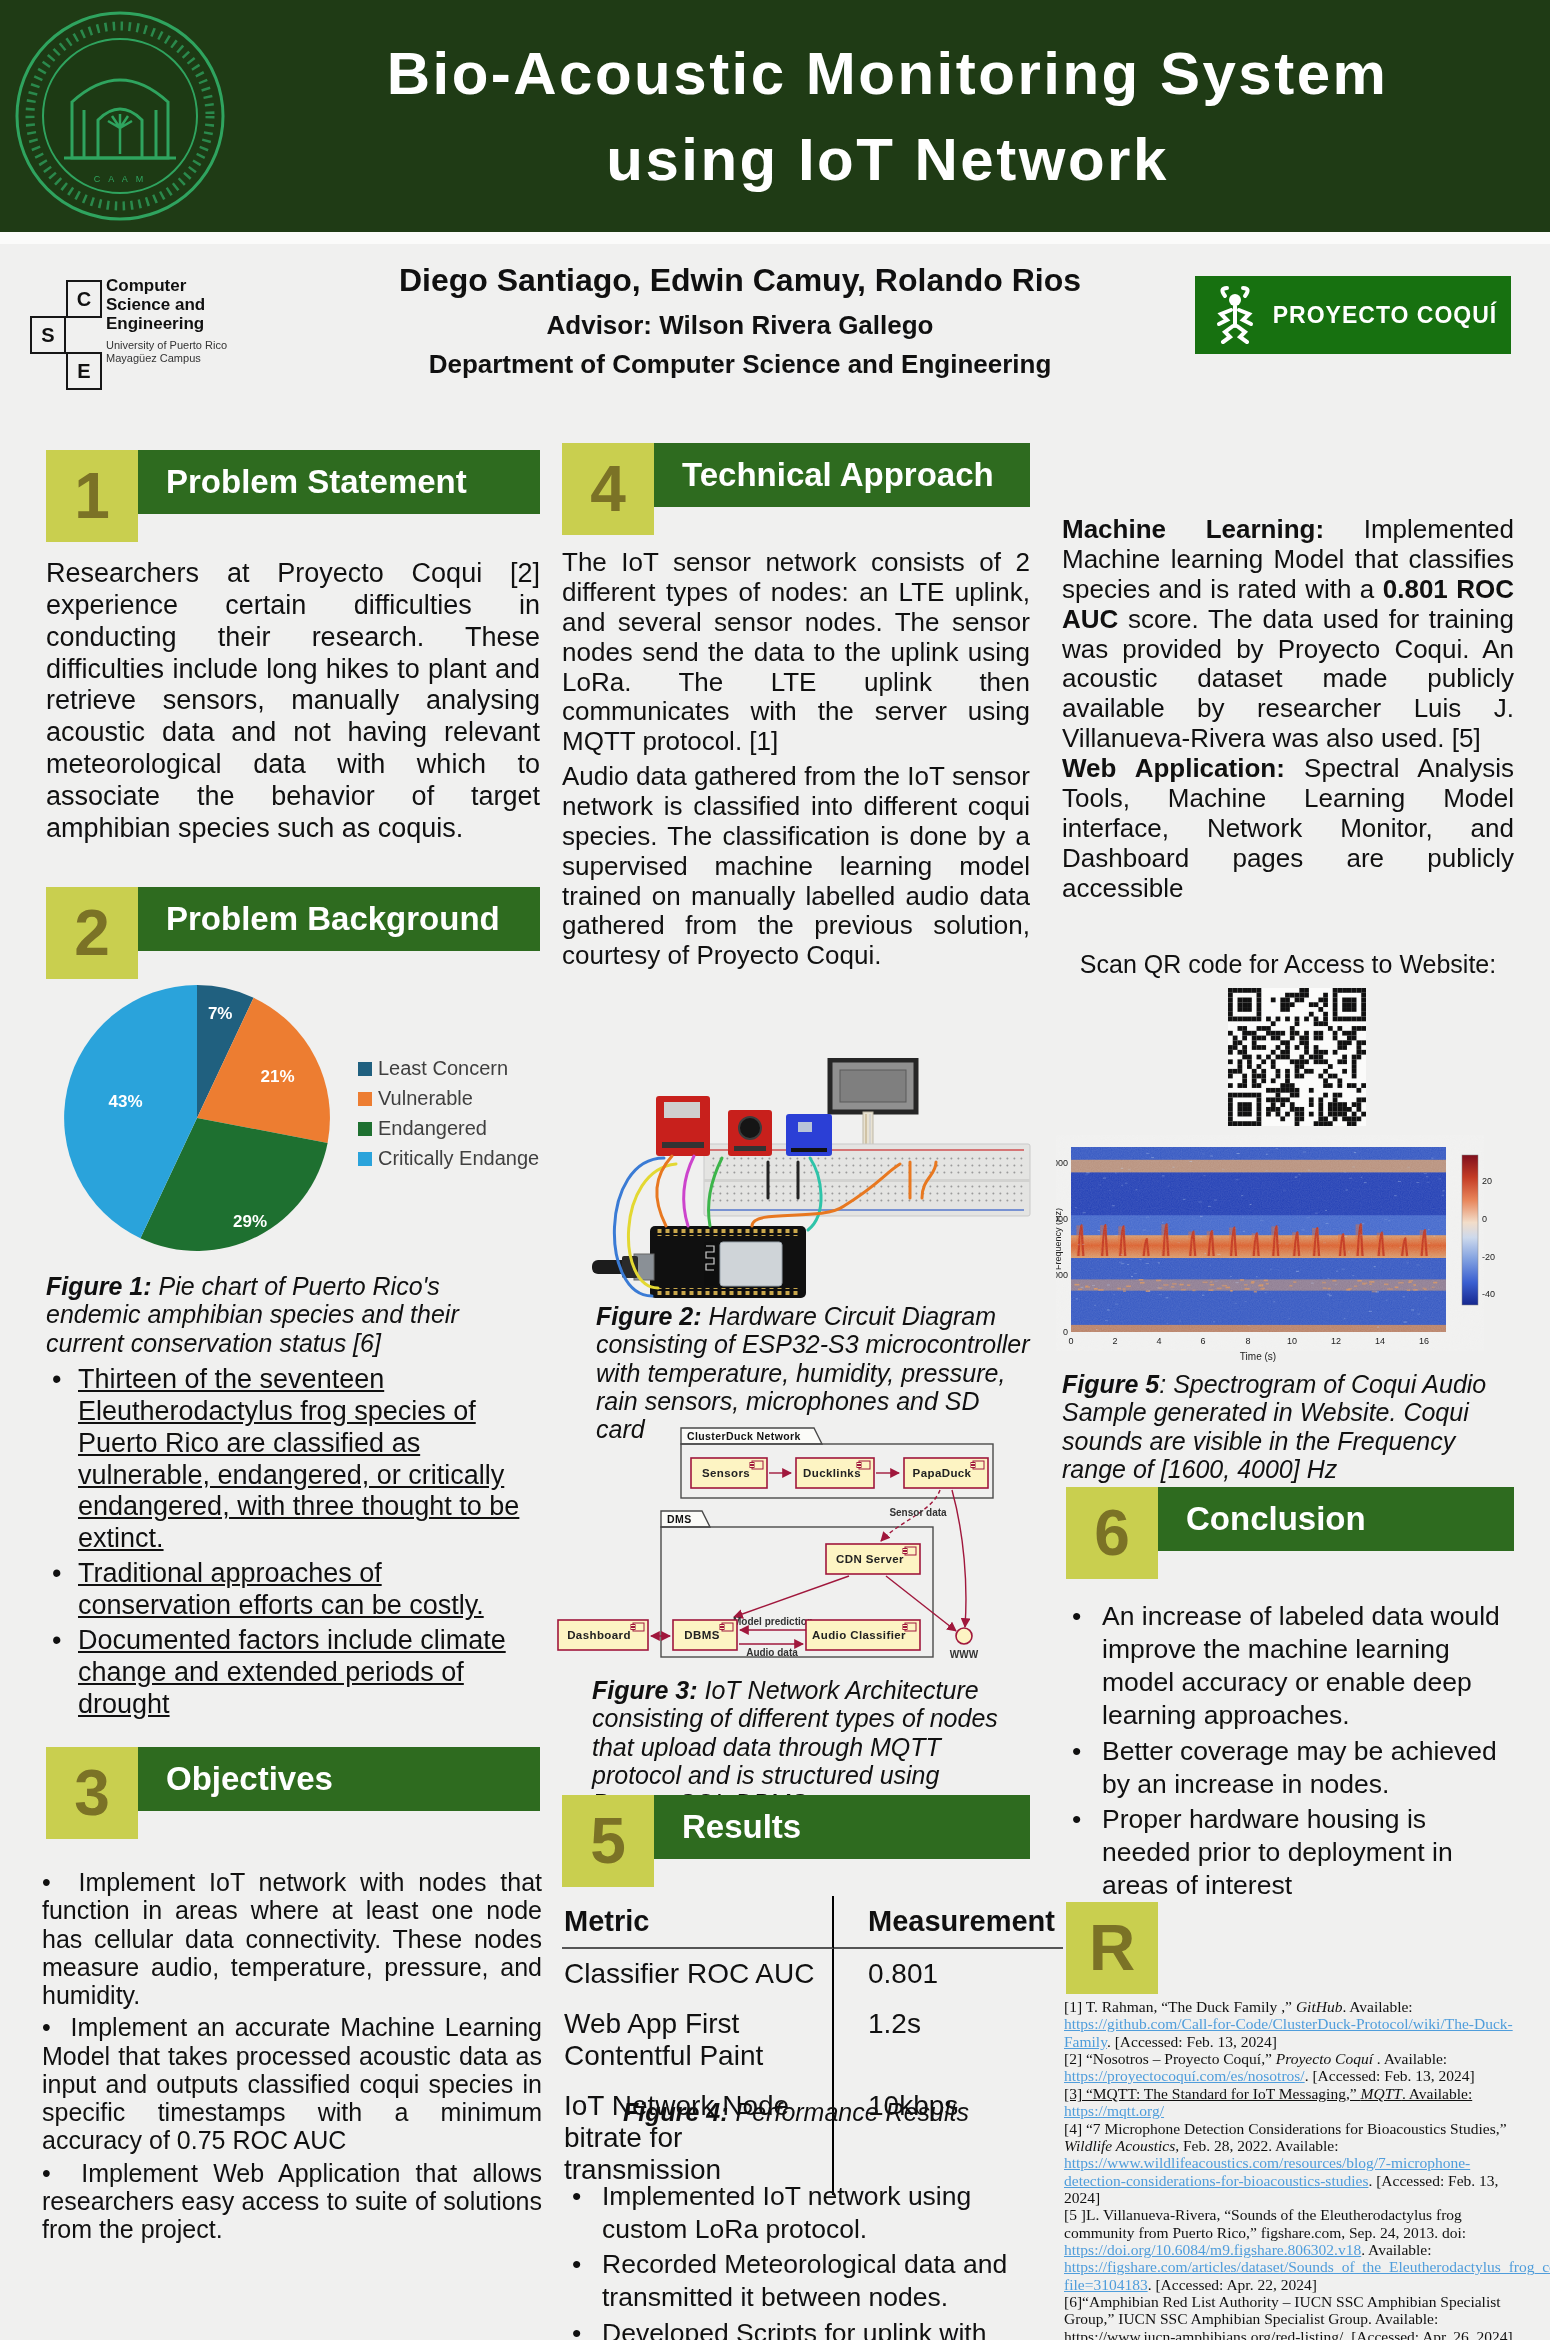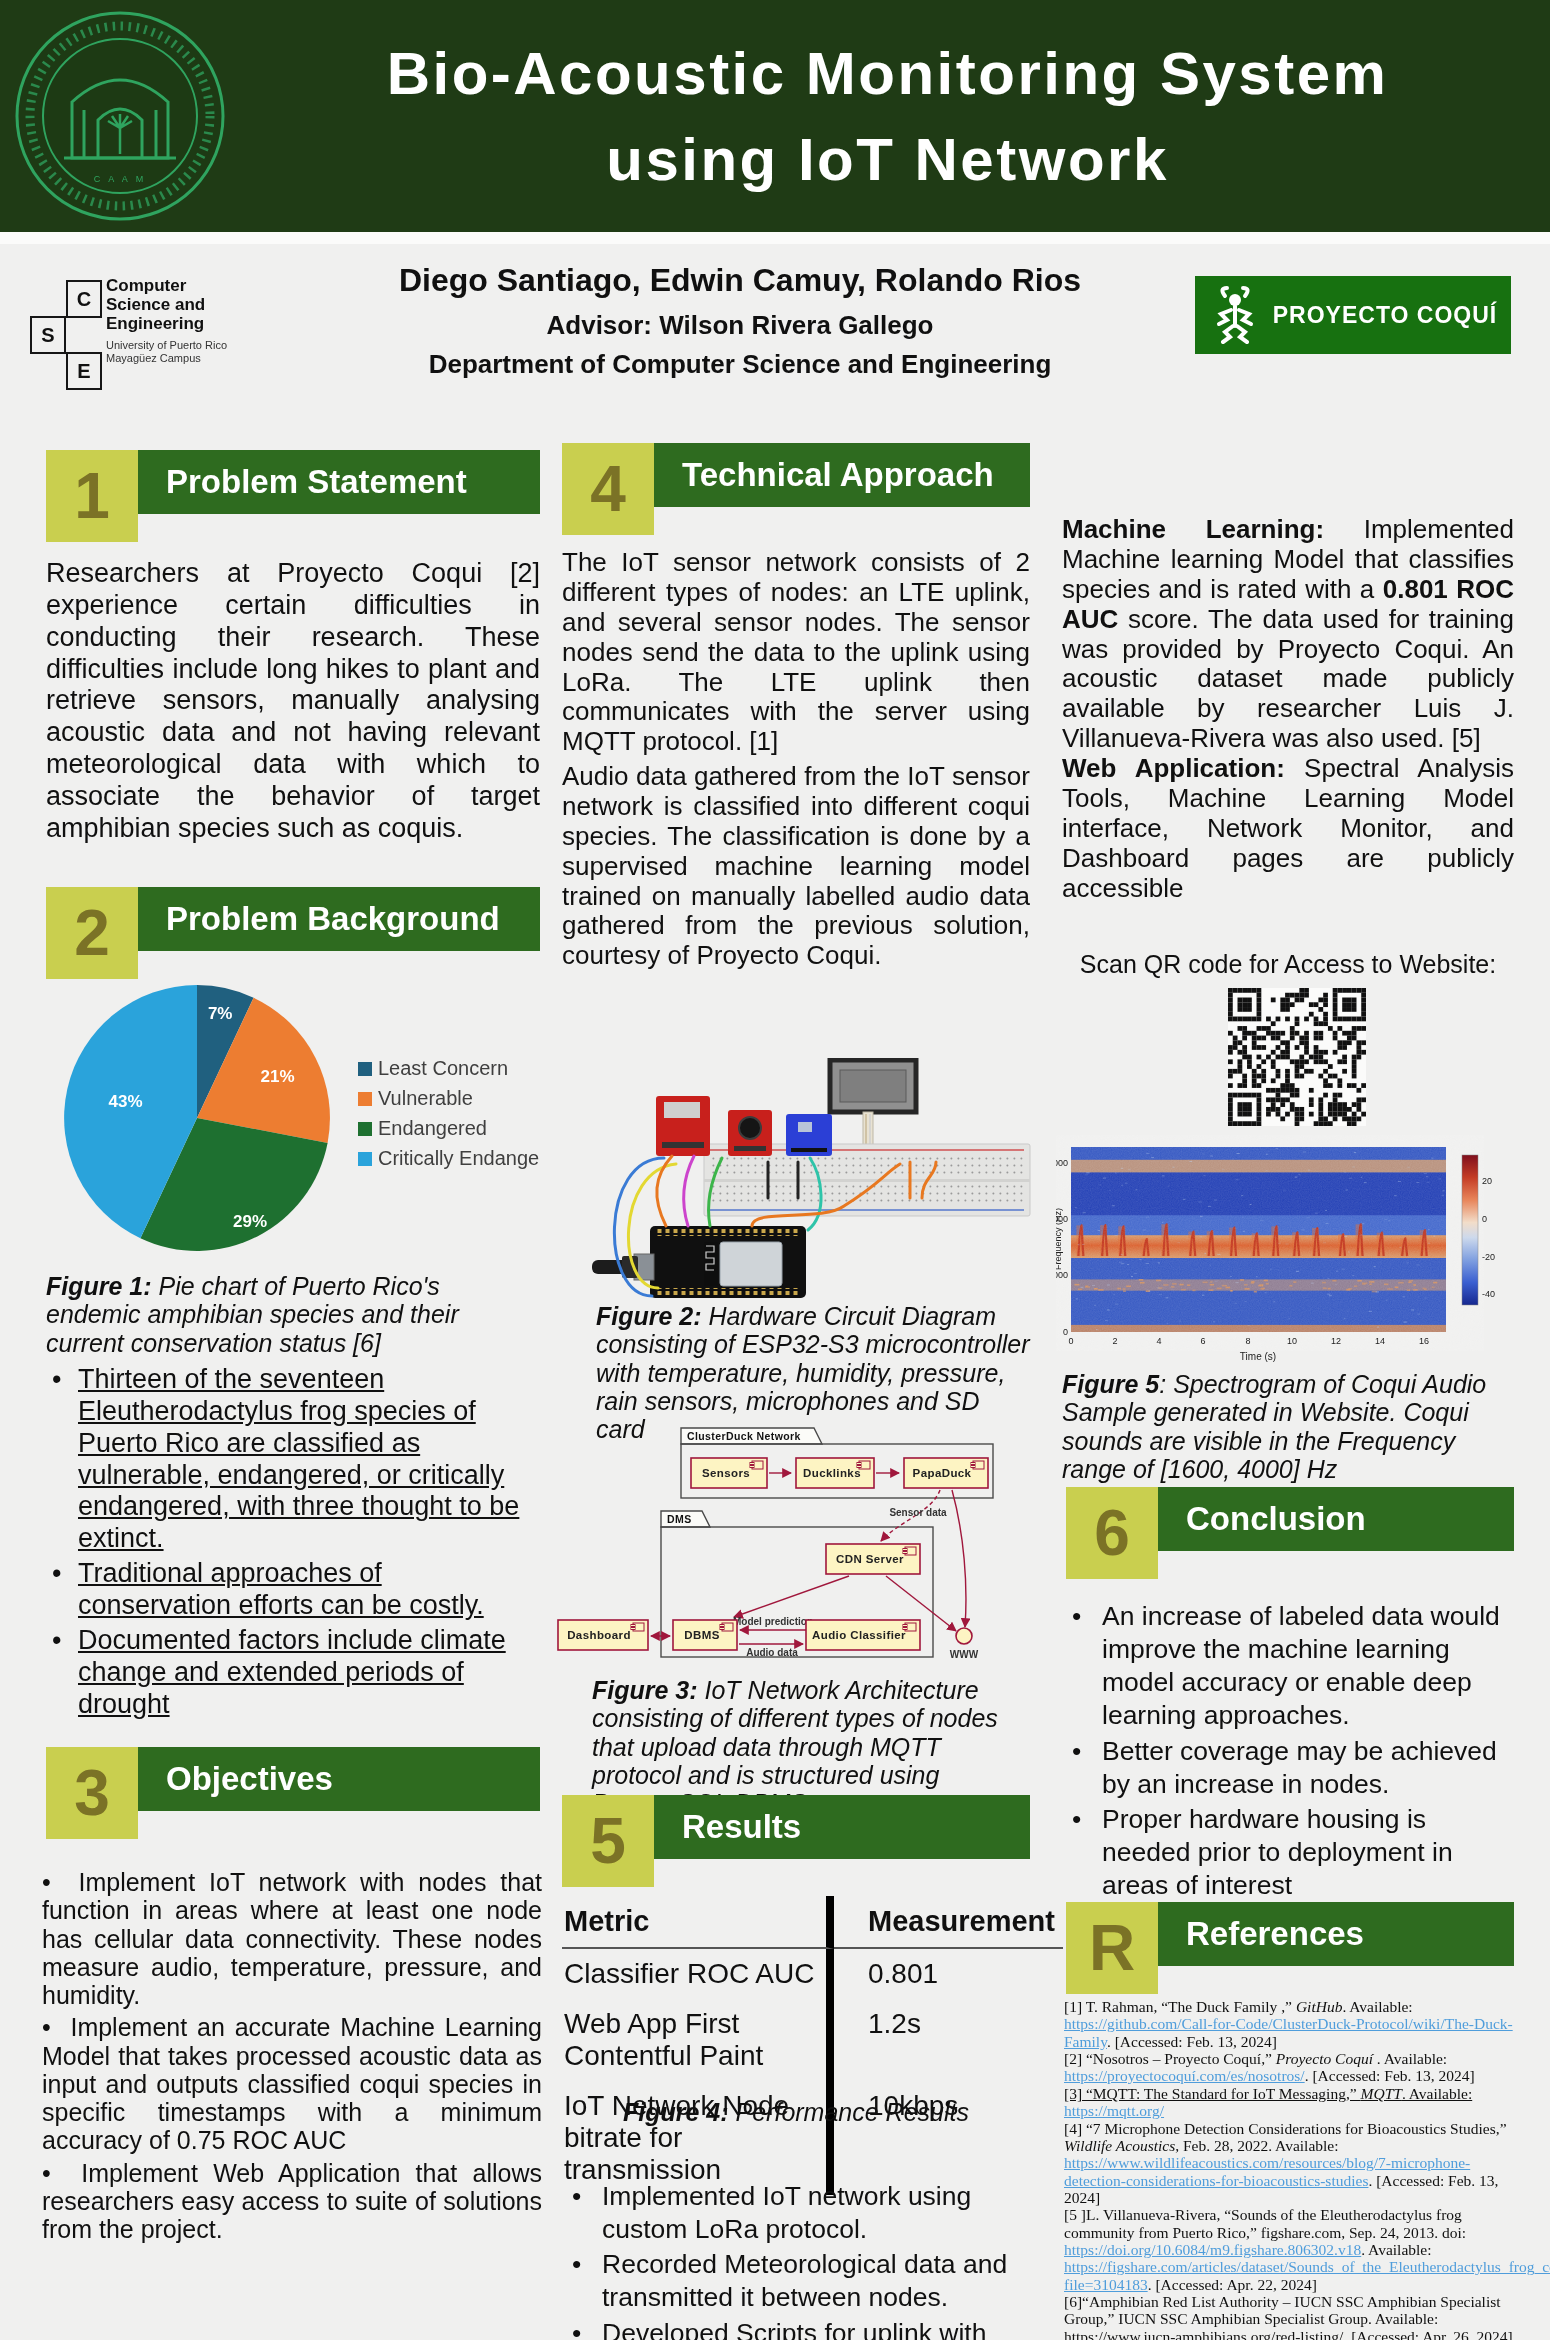--- a/index.html
+++ b/index.html
@@ -45,21 +45,21 @@
   .blist2 li{position:relative;padding-left:40px;margin-bottom:2px;}
   .blist2 li::before{content:"\2022";position:absolute;left:10px;}
   .objlist p{margin:0 0 4px 0;font-size:25px;line-height:1.13;text-align:justify;}
   .objlist p::before{content:"\2022\a0\a0";}
   .mlblock p{margin:0 0 0 0;font-size:26px;line-height:1.15;text-align:justify;}
   .bld{font-weight:bold;}
   .qr-label{font-size:25px;text-align:center;}
   
   .rtable{display:grid;grid-template-columns:272px 1fr;font-size:28px;}
   .rtable .cell{padding:9px 8px 9px 2px;}
-  .rtable .c1{border-right:8px solid #000000;}
+  .rtable .c1{border-right:2px solid #000000;}
   .rtable .c2{padding-left:34px;}
   .rtable .h{font-weight:bold;font-size:29px;}
   .rtable .hrow{border-bottom:2px solid #555;}
   .fig4cap{text-align:center;}
   
   .reftext{font-family:"Liberation Serif",serif;font-size:15.5px;line-height:1.12;}
   .reftext p{margin:0;}
   .seg-i{font-style:italic;}
   .seg-l{color:#4f9ddb;text-decoration:underline;}
   .seg-u{text-decoration:underline;}
@@ -1093,21 +1093,20 @@
     <div class="bar">Conclusion</div>
   </div>
   <ul class="abs blist2" style="left:1062px;top:1600px;width:452px;">
     <li>An increase of labeled data would improve the machine learning model accuracy or enable deep learning approaches.</li>
     <li>Better coverage may be achieved by an increase in nodes.</li>
     <li>Proper hardware housing is needed prior to deployment in areas of interest</li>
   </ul>
 
   <div class="abs sec" style="left:1066px;top:1902px;width:448px;">
     <div class="badge">R</div>
-    <div class="bar">References</div>
   </div>
   <div class="abs reftext" style="left:1064px;top:1998px;width:452px;">
     <p><span>[1] T. Rahman, “The Duck Family ,” </span><span class="seg-i">GitHub</span><span>. Available: </span><span class="seg-l">https://github.com/Call-for-Code/ClusterDuck-Protocol/wiki/The-Duck-Family</span><span>. [Accessed: Feb. 13, 2024]</span></p>
     <p><span>[2] “Nosotros – Proyecto Coquí,” </span><span class="seg-i">Proyecto Coquí </span><span>. Available: </span><span class="seg-l">https://proyectocoquí.com/es/nosotros/</span><span>.  [Accessed: Feb. 13, 2024]</span></p>
     <p><span class="seg-u">[3] “MQTT: The Standard for IoT Messaging,” </span><span class="seg-ui">MQTT</span><span class="seg-u">. Available: </span><span class="seg-l">https://mqtt.org/</span></p>
     <p><span>[4] “7 Microphone Detection Considerations for Bioacoustics Studies,” </span><span class="seg-i">Wildlife Acoustics</span><span>, Feb. 28, 2022. Available: </span><span class="seg-l">https://www.wildlifeacoustics.com/resources/blog/7-microphone-detection-considerations-for-bioacoustics-studies</span><span>. [Accessed: Feb. 13, 2024]</span></p>
     <p><span>[5 ]L. Villanueva-Rivera, “Sounds of the Eleutherodactylus frog community from Puerto Rico,” figshare.com, Sep. 24, 2013. doi: </span><span class="seg-l">https://doi.org/10.6084/m9.figshare.806302.v18</span><span>. Available: </span><span class="seg-l">https://figshare.com/articles/dataset/Sounds_of_the_Eleutherodactylus_frog_community_from_Puerto_Rico/806302?file=3104183</span><span>. [Accessed: Apr. 22, 2024]</span></p>
     <p><span>[6]“Amphibian Red List Authority – IUCN SSC Amphibian Specialist Group,” IUCN SSC Amphibian Specialist Group. Available: https://www.iucn-amphibians.org/red-listing/.  [Accessed: Apr. 26, 2024]</span></p>
   </div>
 

